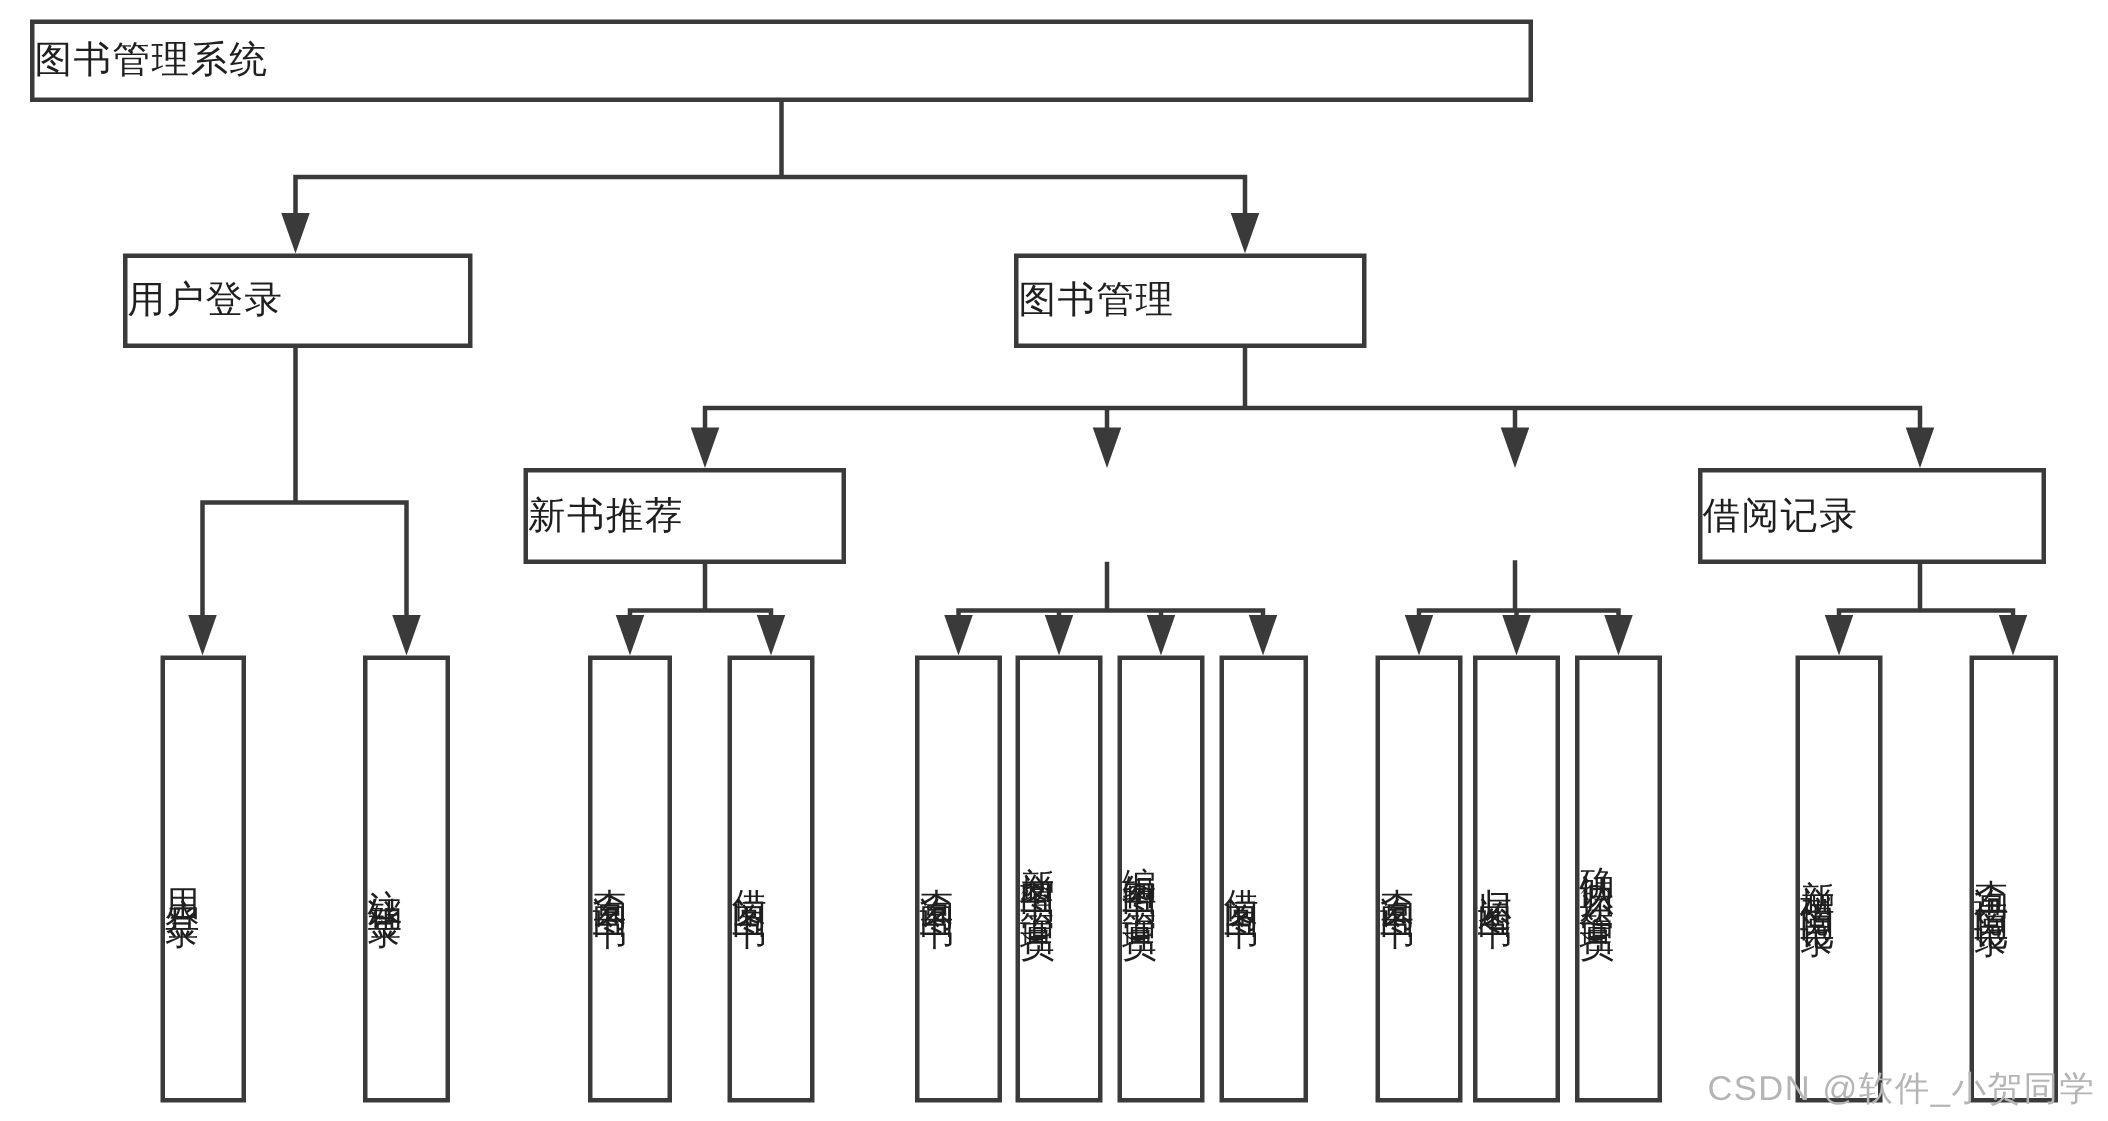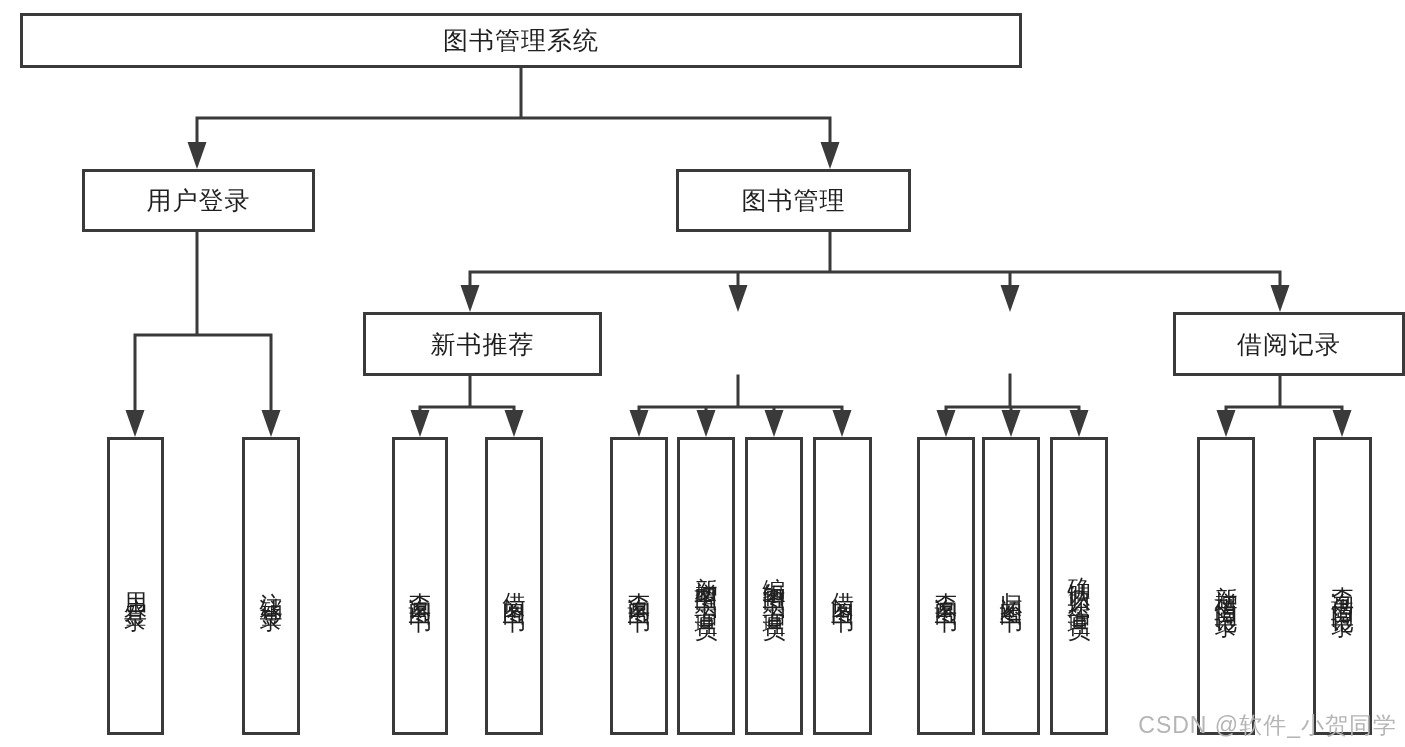--- a/index.html
+++ b/index.html
@@ -27,21 +27,21 @@
     width: 1405px; height: 747px;
     color: var(--line);
     pointer-events: none;
   }
   .box {
     position: absolute;
     background: var(--box-background);
     border: 3px solid var(--line);
     display: flex;
     align-items: center;
-    justify-content: center;
+    justify-content: flex-start;
     color: var(--text);
   }
   .box span { white-space: nowrap; }
   .hlabel {
     font-size: 25px;
     letter-spacing: 1px;
     line-height: 1;
   }
   .root-box   { left: 20px;  top: 13px;  width: 1002px; height: 55px; }
   .l2         { top: 169px; height: 63px; }
@@ -105,24 +105,24 @@
     <span class="hlabel">图书管理系统</span>
   </div>
 
   <div class="box l2" style="left:82px;width:233px">
     <span class="hlabel">用户登录</span>
   </div>
   <div class="box l2" style="left:676px;width:235px">
     <span class="hlabel">图书管理</span>
   </div>
 
-  <div class="box l3" style="left:363px;width:239px">
+  <div class="box l3" style="left:349px;width:215px">
     <span class="hlabel">新书推荐</span>
   </div>
-  <div class="box l3" style="left:1173px;width:232px">
+  <div class="box l3" style="left:1132px;width:232px">
     <span class="hlabel">借阅记录</span>
   </div>
 
   <div class="box leaf" style="left:107px;width:57px">
     <span class="vtext">用户登录</span>
   </div>
   <div class="box leaf" style="left:242px;width:58px">
     <span class="vtext">注销登录</span>
   </div>
 

